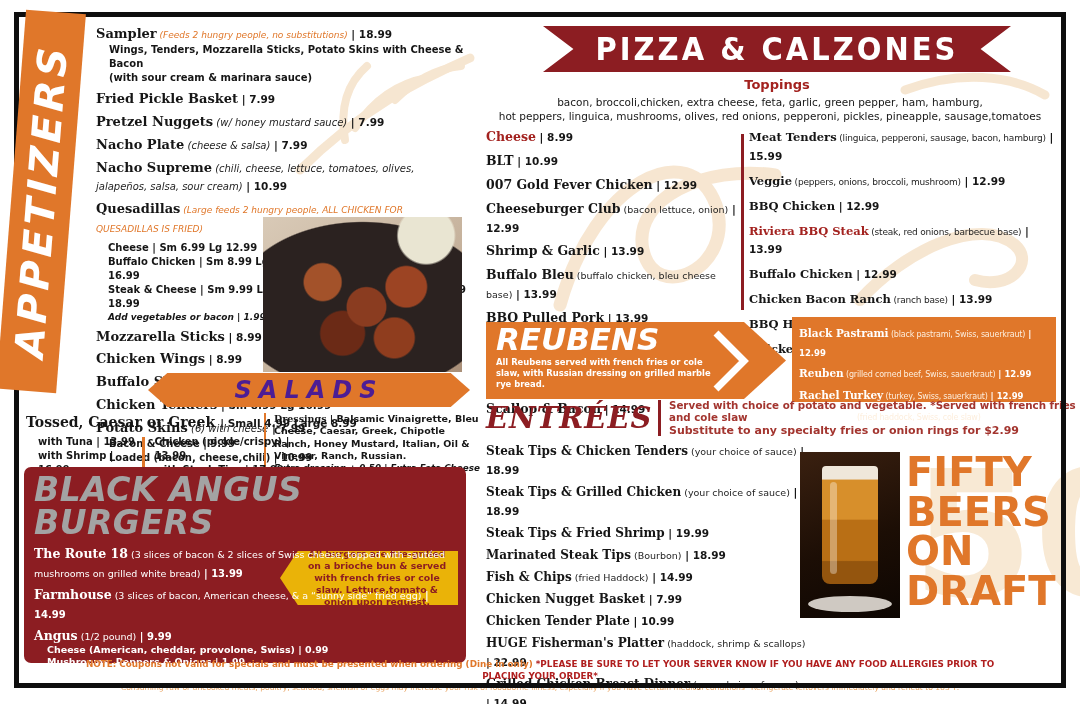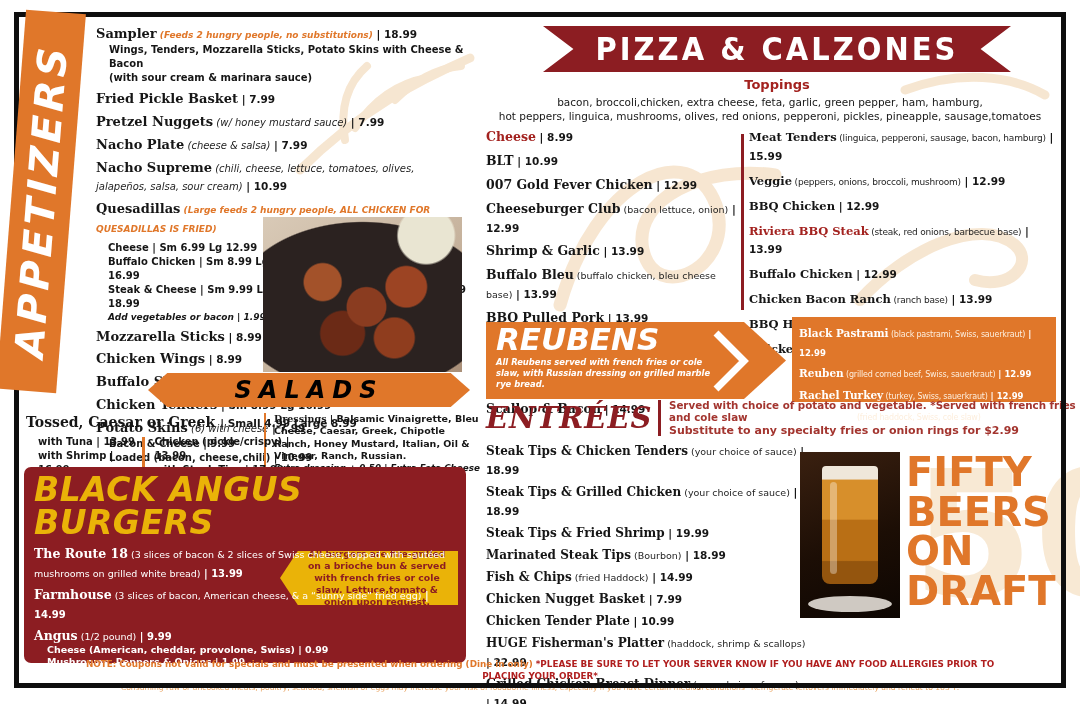--- a/index.html
+++ b/index.html
@@ -8,21 +8,21 @@
   .frame{position:absolute;left:14px;top:12px;right:14px;bottom:16px;border:5px solid #0e0e0e;z-index:4;pointer-events:none;}
   .deco{position:absolute;left:0;top:0;z-index:0;}
 
   
   .mi{margin-bottom:4px;position:relative;z-index:2;}
   .mi-head{line-height:1.18;}
   .mi-name{font-family:"DejaVu Serif",serif;font-weight:bold;font-size:13px;color:#161616;}
   .mi-note{font-size:10px;color:#1d1d1d;}
   .mi-price{font-size:10.5px;font-weight:bold;color:#161616;}
   .accent{color:#A3221F;}
-  .note-accent{color:#E0772A;font-weight:bold;font-size:9px;font-style:italic;}
+  .note-accent{color:#E0772A;font-weight:normal;font-size:9px;font-style:italic;}
   .line{font-size:10px;font-weight:bold;line-height:1.4;color:#161616;position:relative;z-index:2;}
   .line.it{font-style:italic;font-size:9px;font-weight:bold;}
   .mi-sub{margin-left:13px;}
 
   
   .app-ribbon{position:absolute;left:26px;top:12px;width:60px;height:380px;background:#E0772A;
               transform:rotate(4.5deg);transform-origin:top center;z-index:5;
               display:flex;align-items:center;justify-content:center;}
   .app-ribbon span{writing-mode:vertical-rl;transform:rotate(180deg);
                    font:italic bold 40px "DejaVu Sans",sans-serif;color:#fff;letter-spacing:4px;}
@@ -41,36 +41,36 @@
       radial-gradient(circle at 72% 45%, #9c4423 0 12%, rgba(0,0,0,0) 13%),
       radial-gradient(circle at 40% 75%, #6b2a16 0 13%, rgba(0,0,0,0) 14%),
       radial-gradient(circle at 66% 78%, #8f3d1e 0 11%, rgba(0,0,0,0) 12%),
       radial-gradient(ellipse 95% 80% at 50% 58%, #2b2220 0 68%, rgba(0,0,0,0) 69%),
       linear-gradient(145deg,#d9cab7 0%,#c4b09a 60%,#a98f78 100%);}
 
   
   .salads-banner{position:absolute;left:148px;top:373px;width:322px;height:34px;background:#E0772A;z-index:2;
       clip-path:polygon(6% 0,94% 0,100% 50%,94% 100%,6% 100%,0 50%);
       display:flex;align-items:center;justify-content:center;}
-  .salads-banner span{font:italic bold 24px "DejaVu Sans",sans-serif;color:#000000;letter-spacing:7px;}
+  .salads-banner span{font:italic bold 24px "DejaVu Sans",sans-serif;color:#4c1d95;letter-spacing:7px;}
   .salads{position:absolute;left:26px;top:412px;width:444px;z-index:2;}
   .sal-title .mi-name{font-size:14px;}
   .sal-cols{display:flex;margin-top:2px;margin-left:12px;}
   .sal-col-a{width:104px;}
   .sal-div{width:2.5px;background:#E0772A;margin:2px 10px 2px 0;}
   .sal-col-b{width:160px;}
   .dress{position:absolute;left:238px;top:1px;width:206px;border-left:2.5px solid #E0772A;padding-left:8px;}
   .dress-head{font-size:9.5px;font-weight:bold;line-height:1.3;}
   .dress-label{font-family:"DejaVu Serif",serif;}
   .dress-extra{font-size:8.8px;font-style:italic;font-weight:bold;margin-top:1px;}
 
   
   .burgers{position:absolute;left:24px;top:467px;width:442px;height:196px;background:#8C1D22;border-radius:7px;
            padding:6px 10px;box-sizing:border-box;z-index:2;}
-  .burgers h1{margin:0 0 5px 0;font:italic bold 33px "DejaVu Sans",sans-serif;color:#eab308;letter-spacing:0.5px;line-height:1;}
+  .burgers h1{margin:0 0 5px 0;font:italic bold 33px "DejaVu Sans",sans-serif;color:#a3a3a3;letter-spacing:0.5px;line-height:1;}
   .sec-burg .mi{margin-bottom:3px;}
   .sec-burg .mi-name{color:#fff;font-size:12.5px;}
   .sec-burg .mi-note{color:#fff;font-size:9.5px;}
   .sec-burg .mi-price{color:#fff;font-size:10px;}
   .sec-burg .line{color:#fff;font-size:9.5px;line-height:1.25;}
   .burg-callout{position:absolute;right:8px;top:84px;width:178px;height:54px;background:#eab308;
       clip-path:polygon(10% 0,100% 0,100% 100%,10% 100%,0 50%);
       display:flex;align-items:center;justify-content:center;padding-left:16px;box-sizing:border-box;}
   .burg-callout div{color:#8C1D22;font-weight:bold;font-size:9.3px;line-height:1.3;text-align:center;width:150px;}
 
@@ -89,21 +89,21 @@
   .sec-pz .mi-name{font-size:12.5px;}
   .sec-pz .mi-note{font-size:9.5px;}
   .pz-right .mi-name{font-size:11.5px;}
   .pz-right .mi-note{font-size:9px;letter-spacing:-0.2px;}
   .pz-right .mi{margin-bottom:6px;}
 
   
   .reu-banner{position:absolute;left:486px;top:322px;width:300px;height:77px;background:#E0772A;z-index:2;
       clip-path:polygon(0 0,86% 0,100% 50%,86% 100%,0 100%);}
   .reu-banner h2{margin:2px 0 0 10px;font:italic bold 31px "DejaVu Sans",sans-serif;color:#fff;line-height:1;}
-  .reu-banner p{margin:2px 0 0 10px;width:225px;color:#fff;font-size:8.4px;line-height:1.3;font-weight:bold;font-style:italic;}
+  .reu-banner p{margin:2px 0 0 10px;width:225px;color:#fff;font-size:8.4px;line-height:1.3;font-weight:bold;}
   .reu-chev{position:absolute;right:34px;top:7px;}
   .reu-items{position:absolute;left:792px;top:317px;width:264px;height:85px;background:#E0772A;
       padding:6px 7px;box-sizing:border-box;z-index:2;}
   .sec-reu .mi{margin-bottom:2.5px;}
   .sec-reu .mi-name{color:#fff;font-size:10.5px;}
   .sec-reu .mi-note{color:#fdeedd;font-size:8px;letter-spacing:-0.2px;}
   .sec-reu .mi-price{color:#fff;font-size:8.5px;}
 
   
   .ent-head{position:absolute;left:486px;top:399px;display:flex;align-items:center;z-index:2;}

